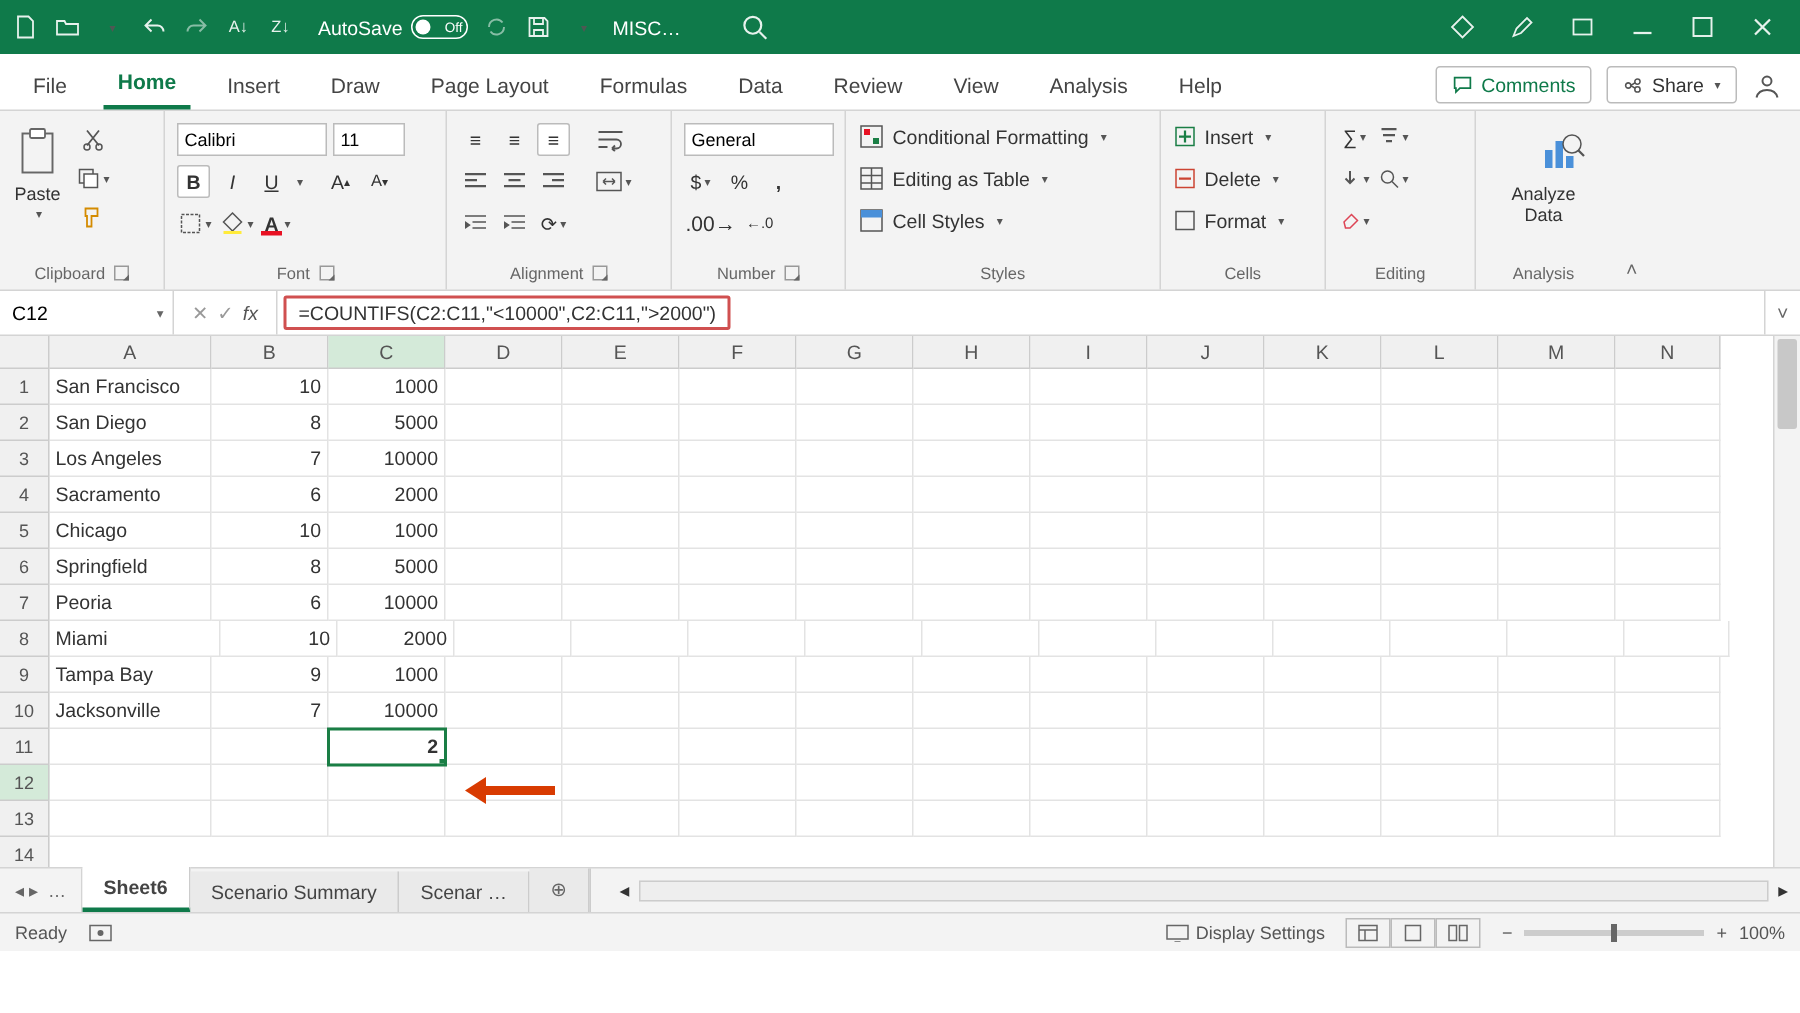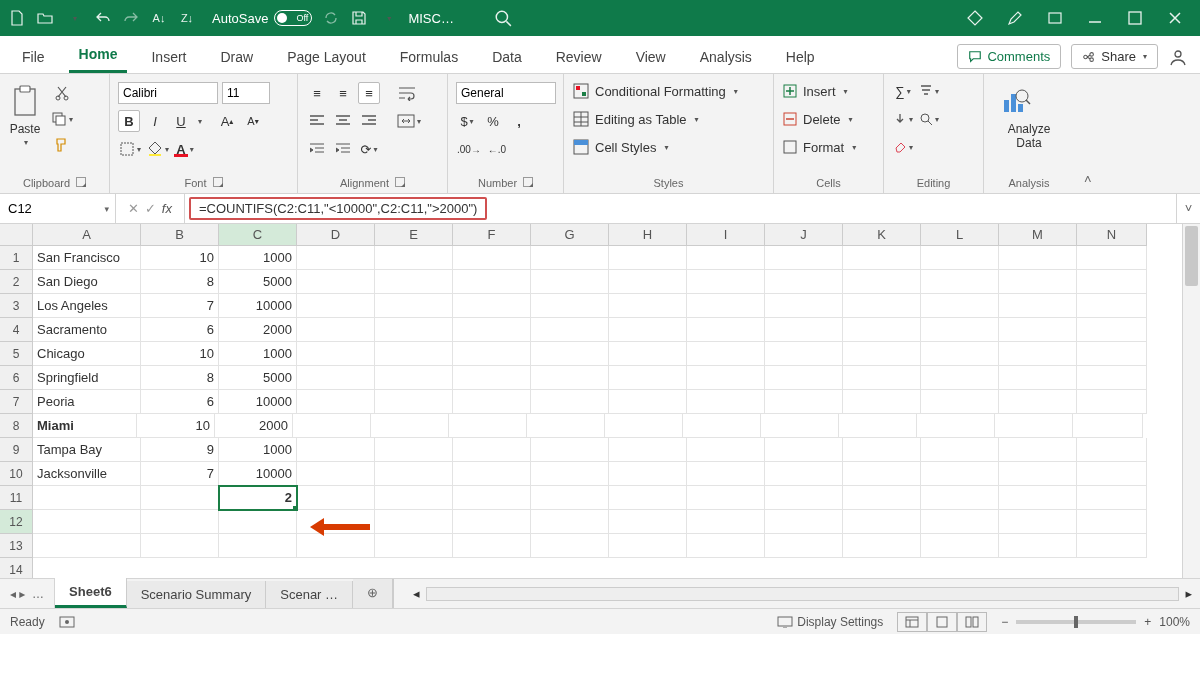--- a/index.html
+++ b/index.html
@@ -38,21 +38,21 @@
 .rib-btn { min-width: 22px; height: 22px; display: flex; align-items: center; justify-content: center; border: 1px solid transparent; border-radius: 2px; font-size: 13px; }
 .rib-btn.boxed { border: 1px solid #bbb; background: #fff; }
 .dd { font-size: 8px; margin-left: 2px; color: #555; }
 
 .paste-col { display: flex; flex-direction: column; align-items: center; gap: 2px; }
 .paste-col .clip-ico { width: 34px; height: 38px; display: flex; align-items: center; justify-content: center; font-size: 24px; }
 .paste-col .lbl { font-size: 12px; }
 
 select.rsel, input.rsel { border: 1px solid #bbb; background: #fff; height: 22px; font-size: 12px; padding: 0 4px; }
 
-.big-btn { display: flex; flex-direction: column; align-items: flex-start; justify-content: center; gap: 4px; padding: 4px 8px; font-size: 12px; text-align: center; }
+.big-btn { display: flex; flex-direction: column; align-items: flex-end; justify-content: center; gap: 4px; padding: 4px 8px; font-size: 12px; text-align: center; }
 
 
 .fbar { height: 30px; border-bottom: 1px solid #d4d4d4; display: flex; align-items: stretch; }
 .namebox { width: 116px; border-right: 1px solid #d4d4d4; display: flex; align-items: center; padding: 0 8px; position: relative; }
 .namebox input { border: none; width: 80px; font-size: 13px; outline: none; }
 .namebox .dd-caret { position: absolute; right: 6px; font-size: 9px; color: #666; }
 .fbar-btns { display: flex; align-items: center; gap: 6px; padding: 0 12px; border-right: 1px solid #d4d4d4; color: #999; }
 .fbar-btns .fx { font-style: italic; color: #555; }
 .formula-wrap { flex: 1; display: flex; align-items: center; padding: 2px 4px; position: relative; }
 .formula-hl { border: 2px solid #d05050; border-radius: 2px; padding: 2px 8px; font-size: 13px; background: #fff; }
@@ -372,21 +372,21 @@
 
   <div class="rgroup" style="width:116px">
     <div class="rgroup-body vstack" style="gap:6px">
       <input class="rsel" style="width: 100px;" value="General">
       <div class="hstack">
         <span class="rib-btn">$<span class="dd">▾</span></span>
         <span class="rib-btn">%</span>
         <span class="rib-btn" style="font-weight:700">,</span>
       </div>
       <div class="hstack">
-        <span class="rib-btn" style="font-size:10px">.00→</span>
+        <span class="rib-btn" style="font-size:14px">.00→</span>
         <span class="rib-btn" style="font-size:10px">←.0</span>
       </div>
     </div>
     <div class="rgroup-label">
         <span>Number</span>
         <span class="dl"></span>
       </div>
   </div>
 
   <div class="rgroup" style="width:210px">
@@ -674,21 +674,21 @@
             <div class="cell" style="width: 78px;"></div>
             <div class="cell" style="width: 78px;"></div>
             <div class="cell" style="width: 78px;"></div>
             <div class="cell" style="width: 78px;"></div>
             <div class="cell" style="width: 78px;"></div>
             <div class="cell" style="width: 78px;"></div>
             <div class="cell" style="width: 78px;"></div>
             <div class="cell" style="width: 70px;"></div>
           </div>
           <div class="row">
-            <div class="cell" style="width: 104px; font-weight: bold;">Miami</div>
+            <div class="cell" style="width: 114px;">Miami</div>
             <div class="cell r" style="width: 78px;">10</div>
             <div class="cell r" style="width: 78px;">2000</div>
             <div class="cell" style="width: 78px;"></div>
             <div class="cell" style="width: 78px;"></div>
             <div class="cell" style="width: 78px;"></div>
             <div class="cell" style="width: 78px;"></div>
             <div class="cell" style="width: 78px;"></div>
             <div class="cell" style="width: 78px;"></div>
             <div class="cell" style="width: 78px;"></div>
             <div class="cell" style="width: 78px;"></div>

